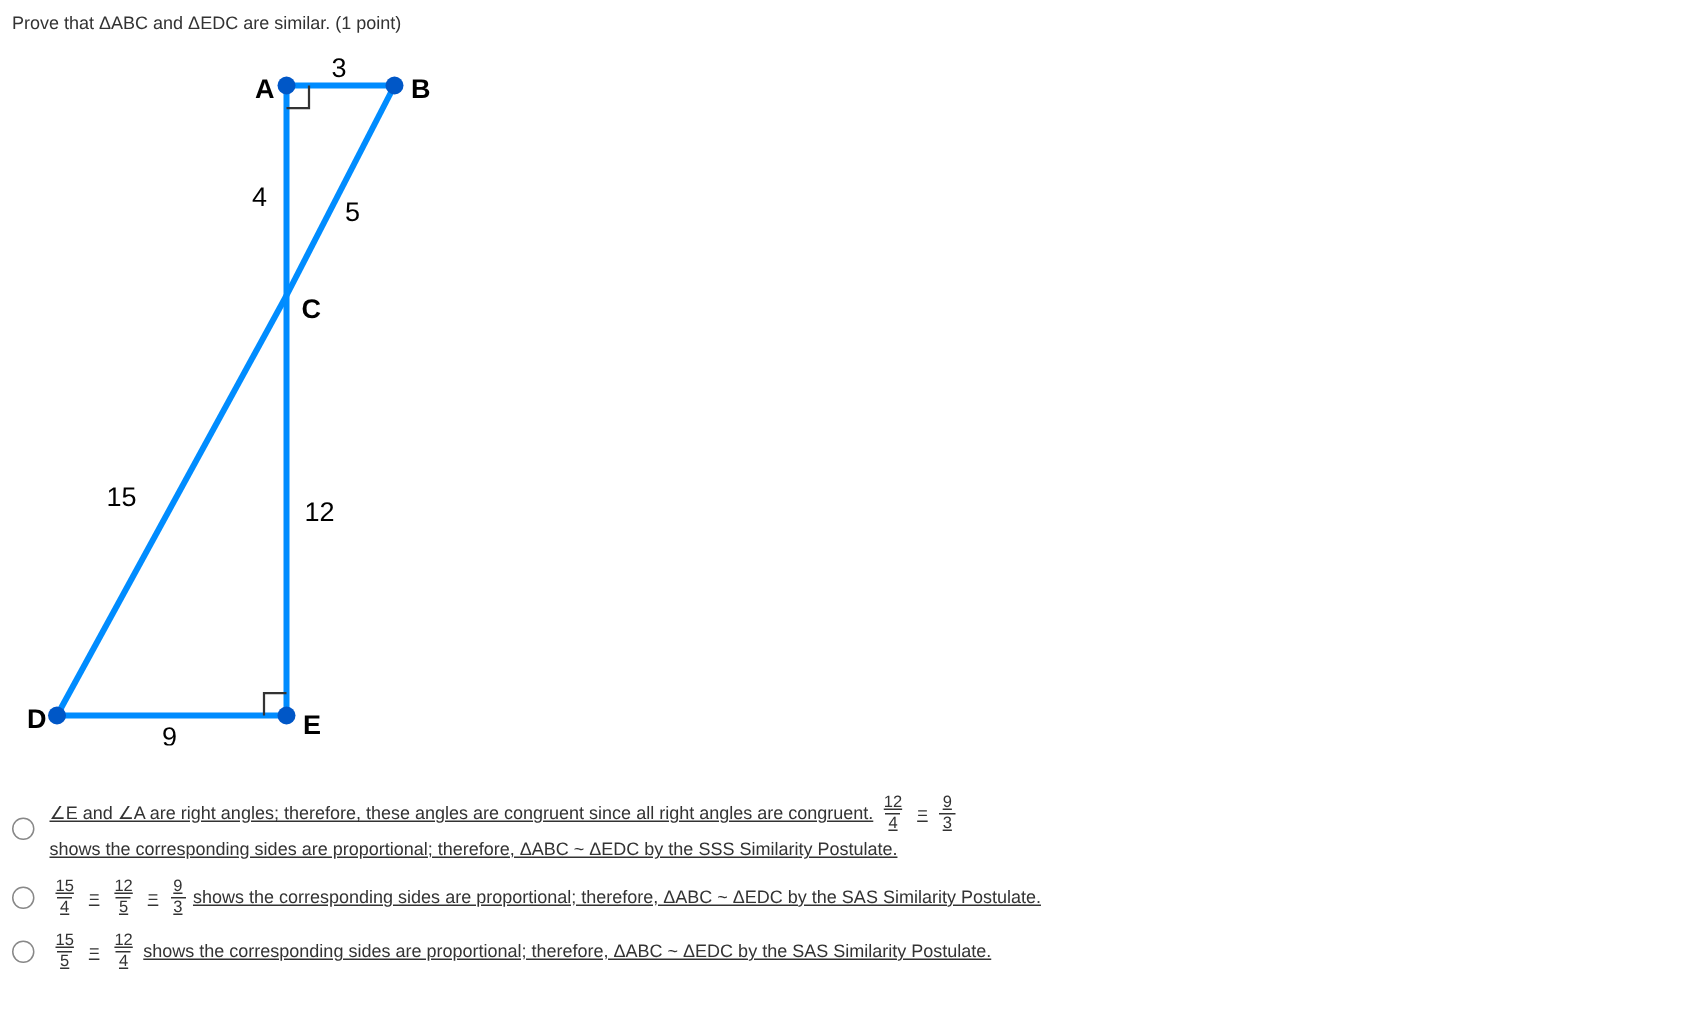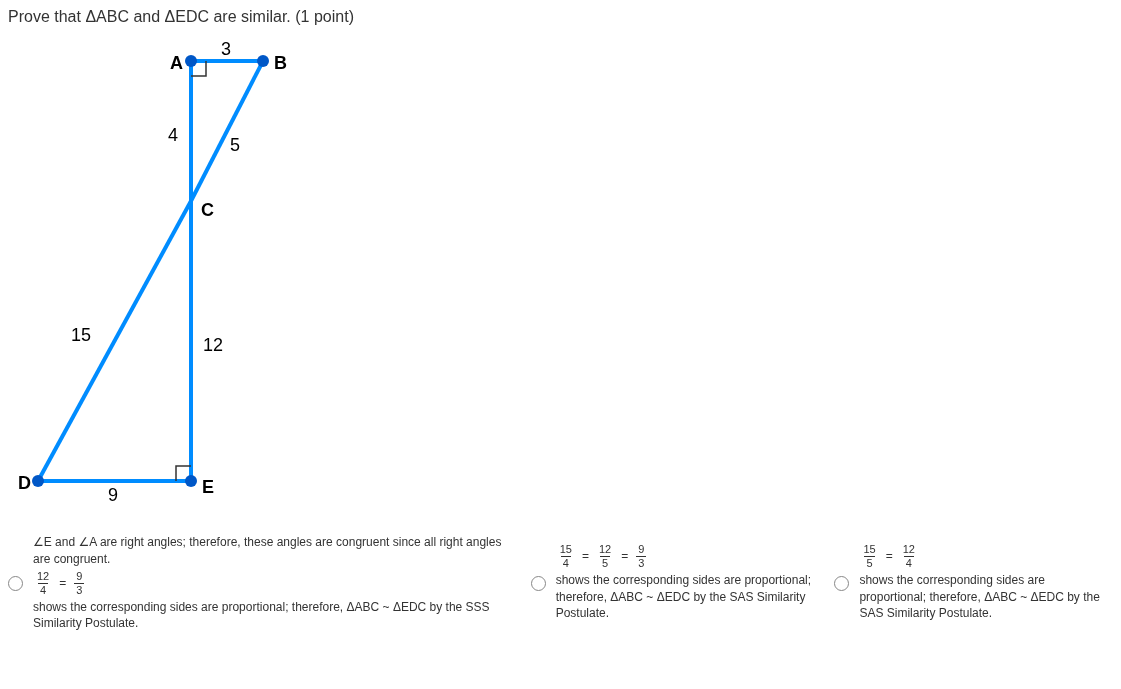--- a/index.html
+++ b/index.html
@@ -4,29 +4,31 @@
   <style>
     body {
       font-family: Arial, sans-serif;
       font-size: 12px;
       color: #333;
       margin: 0;
       padding: 8px;
       background: #fff;
     }
     .question-prompt {
-      font-size: 16px;
+      font-size: 12px;
       margin-bottom: 15px;
     }
     .diagram {
       margin: 10px 0 30px 10px;
     }
     .choices {
       display: flex;
+      flex-direction: column;
       gap: 11px;
+      text-decoration: underline;
     }
     .choice {
       display: flex;
       align-items: center;
       gap: 10px;
     }
     .radio {
       width: 13px;
       height: 13px;
       border: 1px solid #888;

